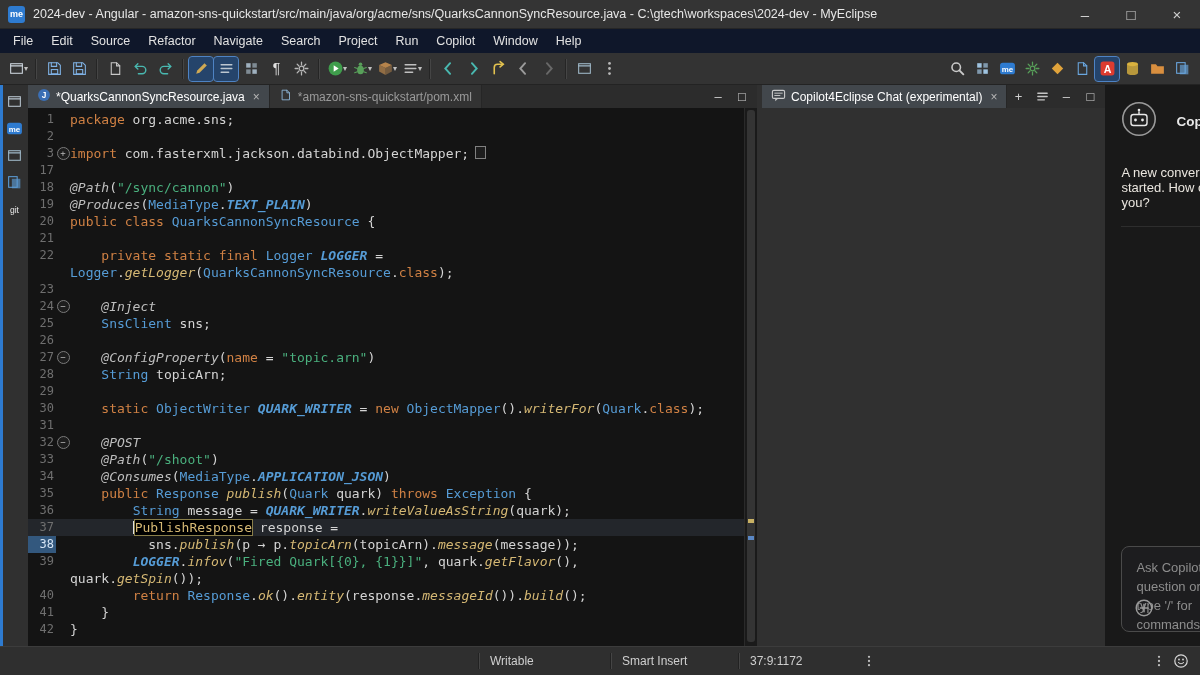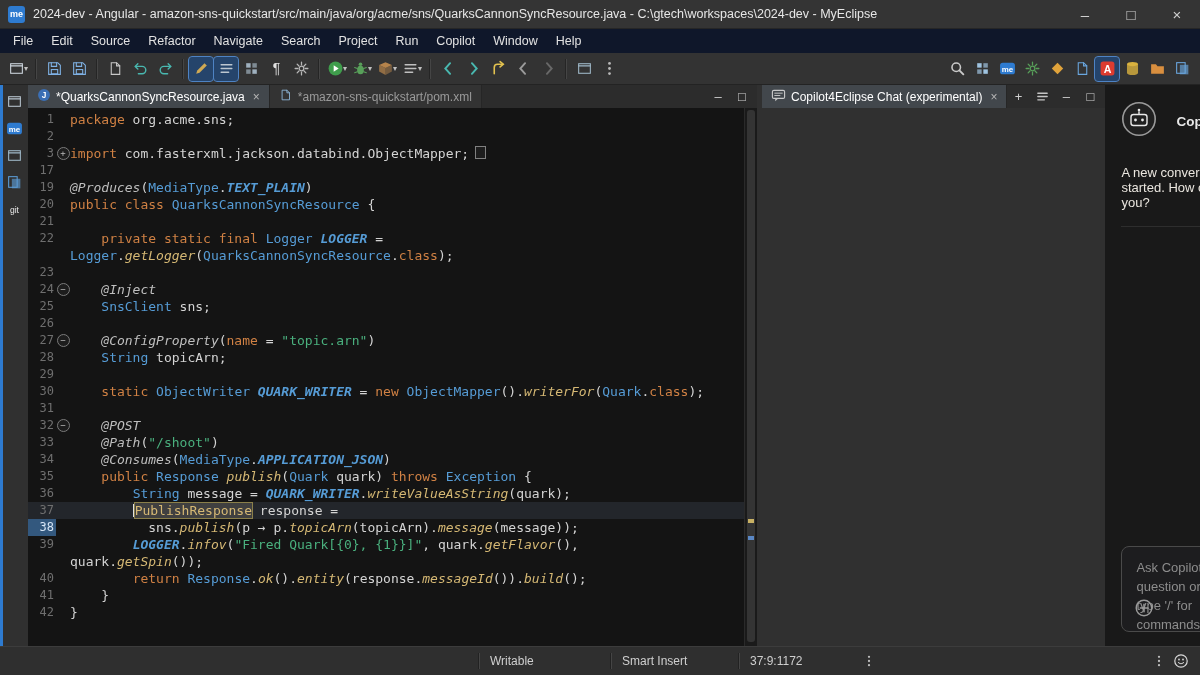--- a/index.html
+++ b/index.html
@@ -49,21 +49,21 @@
   .fold i{width:11px;height:11px;border:1px solid #7a7a7a;border-radius:50%;font-style:normal;font-size:9px;color:#b8b8b8;display:flex;align-items:center;justify-content:center;background:#1d1d1d;}
   .codeln{flex:1;}
   .tk-kw{color:#d08144;}
   .tk-pl{color:#d4d4d4;}
   .tk-type{color:#569cd6;}
   .tk-str{color:#4ab07e;}
   .tk-ann{color:#bfbfbf;font-style:italic;}
   .tk-meth{color:#d5b874;font-style:italic;}
   .tk-sf{color:#569cd6;font-style:italic;font-weight:bold;}
   .tk-attr{color:#d08144;}
-  .tk-whl{background:#404040;outline:1px solid #8a7f4a;color:#d5b874;}
+  .tk-whl{background:#000000;outline:1px solid #8a7f4a;color:#d5b874;}
   .caret{display:inline-block;width:2px;height:13px;background:#e0e0e0;vertical-align:-2px;}
   .fbox{display:inline-block;width:9px;height:11px;border:1px solid #808080;margin-left:6px;vertical-align:-1px;background:#1d1d1d;}
   .scrollbar{position:absolute;right:0;top:0;bottom:0;width:12px;background:#1a1a1a;border-left:1px solid #2a2a2a;}
   .thumb{position:absolute;left:2px;right:2px;top:2px;bottom:4px;background:#343434;border-radius:3px;}
   .mark{position:absolute;right:3px;width:6px;height:4px;}
   .m1{top:411px;background:#c8b164;}
   .m2{top:428px;background:#5a87c4;}
   
   .panel{flex:1;display:flex;flex-direction:row;min-height:0;}
   .panel-body{flex:1;background:#191919;display:flex;flex-direction:column;padding:16px 14px 14px 16px;min-height:0;}
@@ -383,20 +383,21 @@
             <span class="glyph-btn">–</span>
             <span class="glyph-btn">□</span>
           </div>
       </div>
       <div class="editor">
         <div class="code" id="code">
             <div class="row"><span class="gut">1</span><span class="fold"></span><span class="codeln"><span class="tk-kw">package</span><span class="tk-pl"> org.acme.sns;</span></span></div>
             <div class="row"><span class="gut">2</span><span class="fold"></span><span class="codeln"></span></div>
             <div class="row"><span class="gut">3</span><span class="fold"><i>+</i></span><span class="codeln"><span class="tk-kw">import</span><span class="tk-pl"> com.fasterxml.jackson.databind.ObjectMapper;</span><span class="fbox"></span></span></div>
             <div class="row"><span class="gut">17</span><span class="fold"></span><span class="codeln"></span></div>
+            <div class="row"><span class="gut">18</span><span class="fold"></span><span class="codeln"><span class="tk-ann">@Path</span><span class="tk-pl">(</span><span class="tk-str">"/sync/cannon"</span><span class="tk-pl">)</span></span></div>
             <div class="row"><span class="gut">19</span><span class="fold"></span><span class="codeln"><span class="tk-ann">@Produces</span><span class="tk-pl">(</span><span class="tk-type">MediaType</span><span class="tk-pl">.</span><span class="tk-sf">TEXT_PLAIN</span><span class="tk-pl">)</span></span></div>
             <div class="row"><span class="gut">20</span><span class="fold"></span><span class="codeln"><span class="tk-kw">public class</span><span class="tk-pl"> </span><span class="tk-type">QuarksCannonSyncResource</span><span class="tk-pl"> {</span></span></div>
             <div class="row"><span class="gut">21</span><span class="fold"></span><span class="codeln"></span></div>
             <div class="row"><span class="gut">22</span><span class="fold"></span><span class="codeln"><span class="tk-pl">    </span><span class="tk-kw">private static final</span><span class="tk-pl"> </span><span class="tk-type">Logger</span><span class="tk-pl"> </span><span class="tk-sf">LOGGER</span><span class="tk-pl"> =</span></span></div>
             <div class="row"><span class="gut"></span><span class="fold"></span><span class="codeln"><span class="tk-type">Logger</span><span class="tk-pl">.</span><span class="tk-meth">getLogger</span><span class="tk-pl">(</span><span class="tk-type">QuarksCannonSyncResource</span><span class="tk-pl">.</span><span class="tk-kw">class</span><span class="tk-pl">);</span></span></div>
             <div class="row"><span class="gut">23</span><span class="fold"></span><span class="codeln"></span></div>
             <div class="row"><span class="gut">24</span><span class="fold"><i>−</i></span><span class="codeln"><span class="tk-pl">    </span><span class="tk-ann">@Inject</span></span></div>
             <div class="row"><span class="gut">25</span><span class="fold"></span><span class="codeln"><span class="tk-pl">    </span><span class="tk-type">SnsClient</span><span class="tk-pl"> sns;</span></span></div>
             <div class="row"><span class="gut">26</span><span class="fold"></span><span class="codeln"></span></div>
             <div class="row"><span class="gut">27</span><span class="fold"><i>−</i></span><span class="codeln"><span class="tk-pl">    </span><span class="tk-ann">@ConfigProperty</span><span class="tk-pl">(</span><span class="tk-attr">name</span><span class="tk-pl"> = </span><span class="tk-str">"topic.arn"</span><span class="tk-pl">)</span></span></div>

